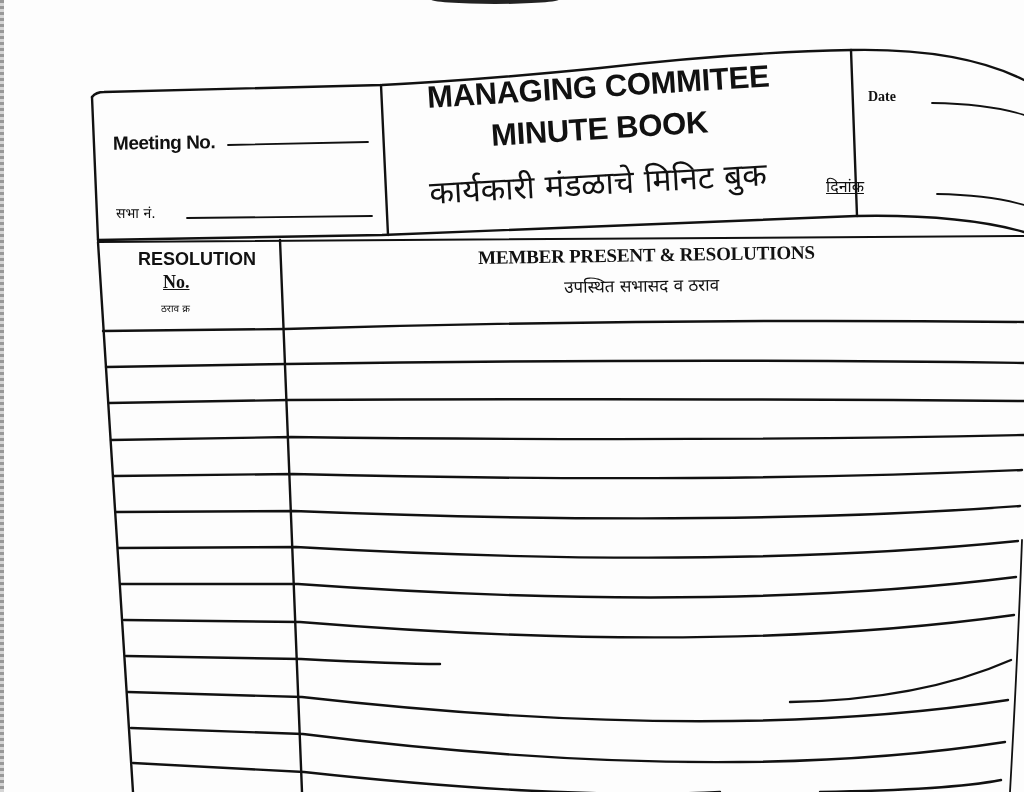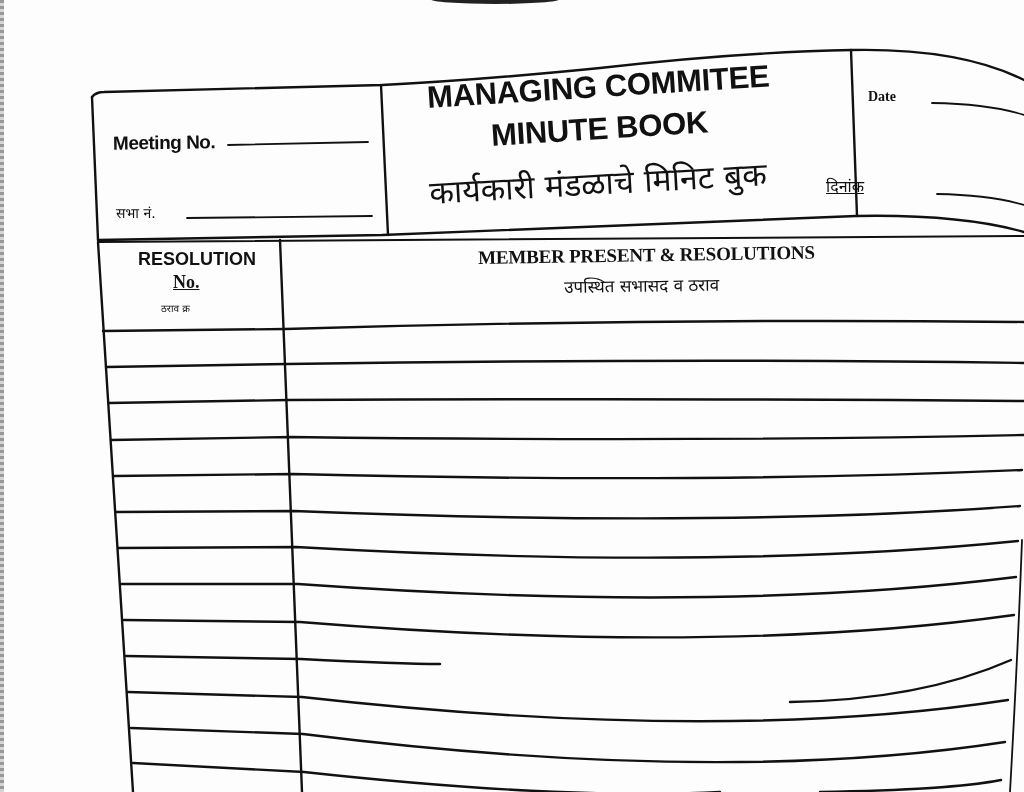--- a/index.html
+++ b/index.html
@@ -92,21 +92,21 @@
       text-decoration: underline;
     }
     .res-h1 {
       left: 125px; top: 249px;
       font-family: Liberation Sans, sans-serif;
       font-size: 18px;
       font-weight: bold;
       margin-left: 13px;
     }
     .res-h2 {
-      left: 173px; top: 272px;
+      left: 163px; top: 272px;
       font-family: "Liberation Serif", serif;
       font-size: 18px;
       font-weight: bold;
       text-decoration: underline;
     }
     .res-h3 {
       left: 161px; top: 301px;
       font-family: "DejaVu Sans", sans-serif;
       font-size: 10px;
     }

